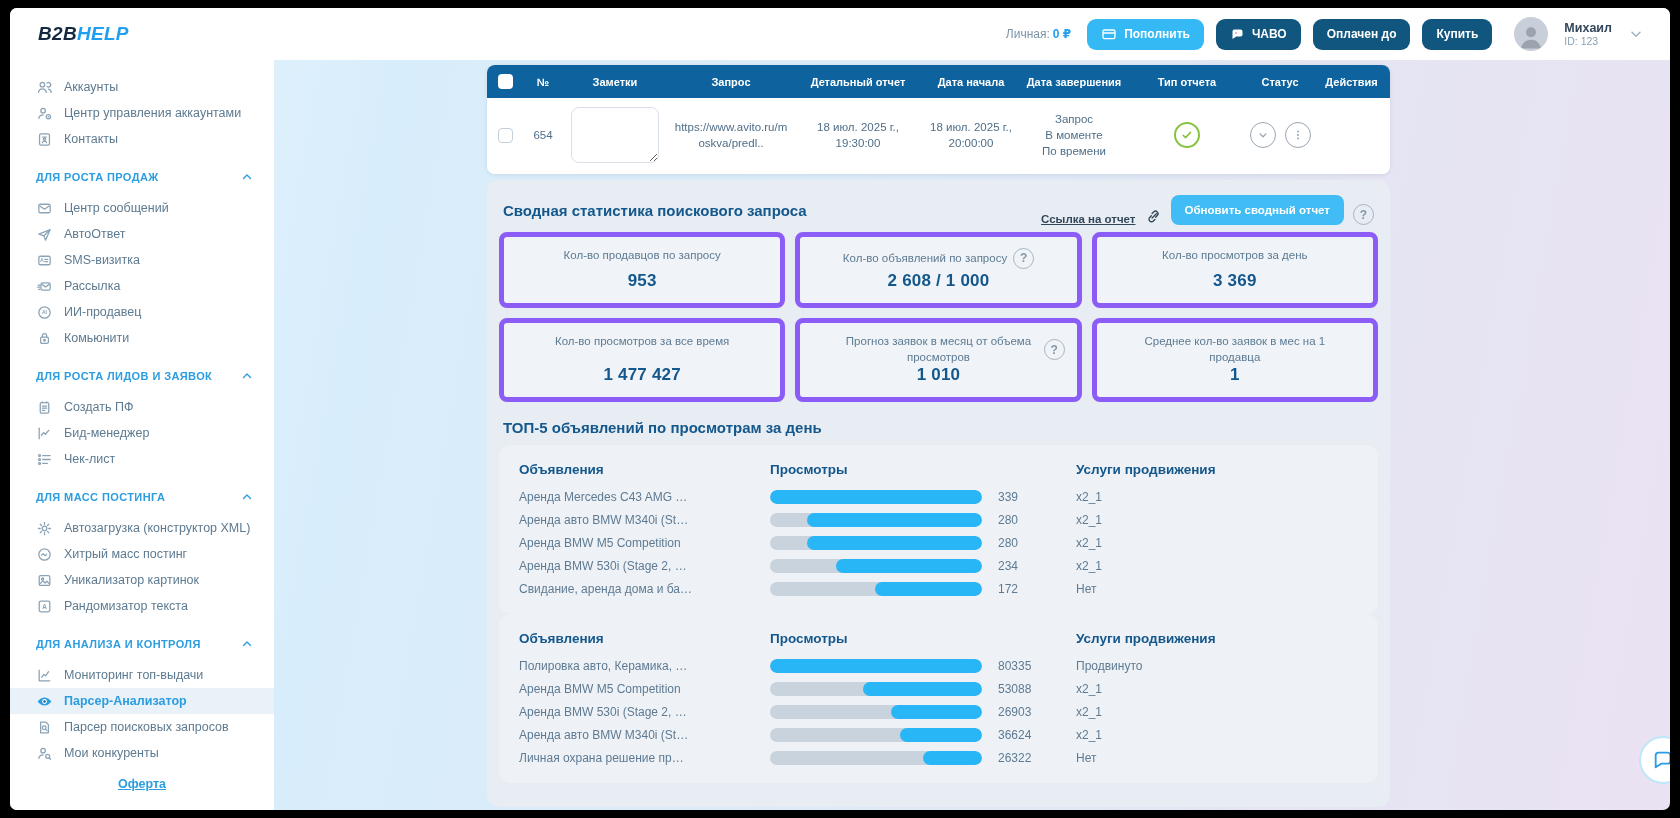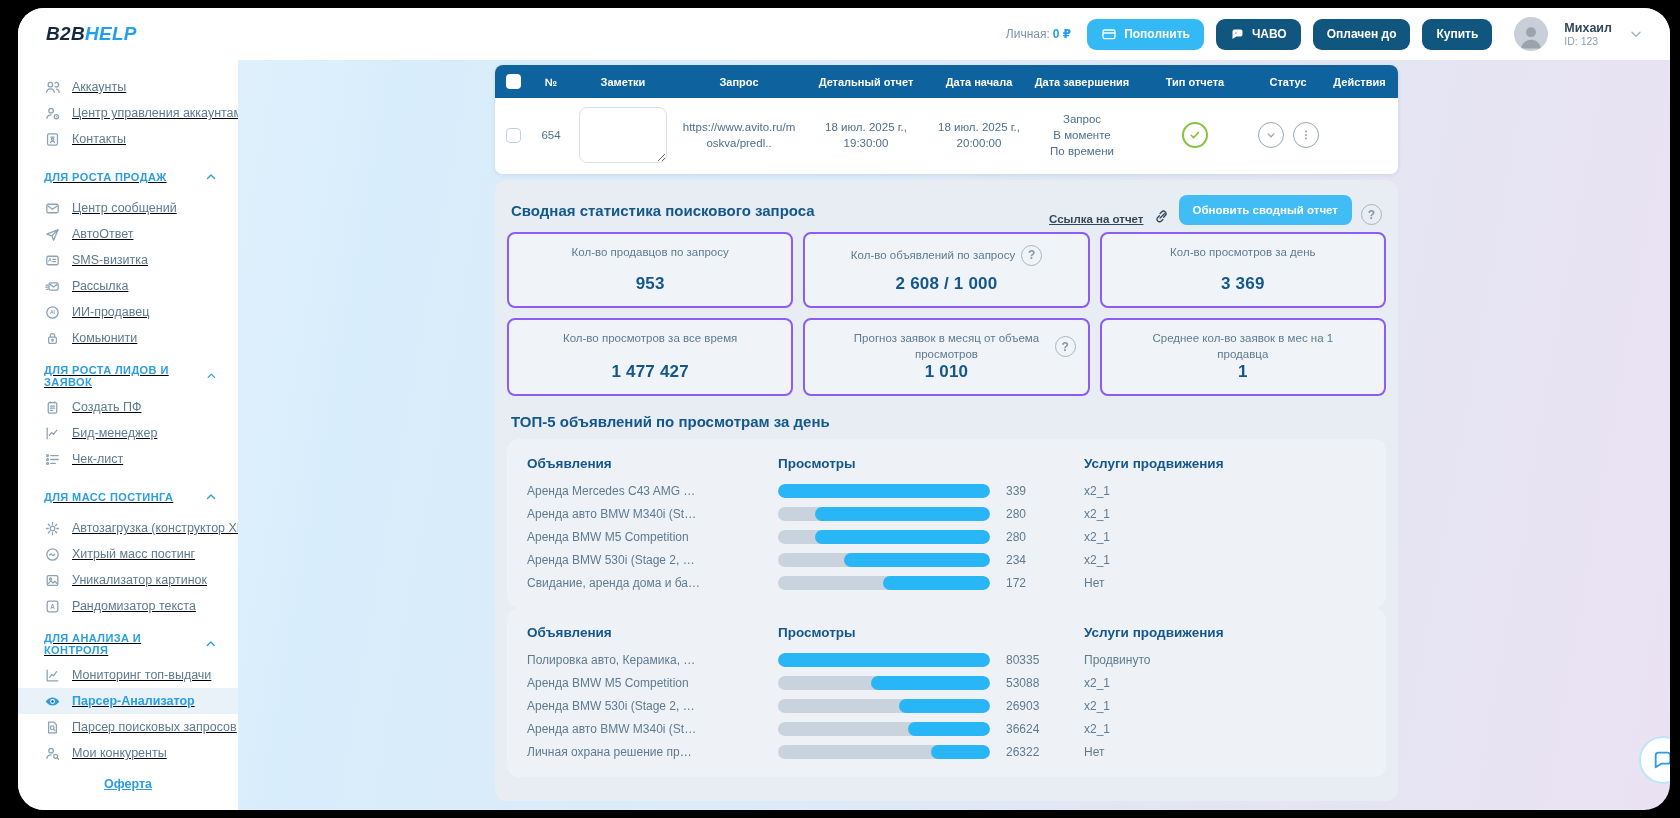--- a/index.html
+++ b/index.html
@@ -4,23 +4,22 @@
 <style>
   * { box-sizing: border-box; }
   html,body { margin:0; padding:0; }
   body {
     width:1680px; height:818px; background:#000; overflow:hidden;
     font-family:"Liberation Sans","DejaVu Sans",sans-serif;
     -webkit-font-smoothing:antialiased;
   }
   .window {
     position:absolute; left:10px; top:8px; right:10px; bottom:8px;
-    border-radius:26px; overflow:hidden;
+    border-radius:7px; overflow:hidden;
     background:linear-gradient(100deg,#eaf5fd 0%,#d8edfb 22%,#dcebf8 48%,#e4e5f3 75%,#eae2f3 100%);
-    margin-left:8px;
   }
   
   .topbar {
     position:absolute; top:0; left:0; right:0; height:52px; background:#fff;
     display:flex; align-items:center; justify-content:space-between;
     padding:0 26px 0 28px; z-index:20;
   }
   .logo { font-size:19px; font-weight:900; font-style:italic; letter-spacing:.3px; cursor:pointer; }
   .lg1 { color:#14293f; } .lg2 { color:#1f9ff0; }
   .top-right { display:flex; align-items:center; gap:12px; }
@@ -38,22 +37,22 @@
   .avatar {
     width:34px; height:34px; border-radius:50%; background:#c9cfd8; overflow:hidden;
     display:inline-flex; align-items:flex-end; justify-content:center;
   }
   .user-text { display:flex; flex-direction:column; line-height:1.15; }
   .u-name { font-size:12.5px; color:#33475b; font-weight:bold; }
   .u-id { font-size:10.5px; color:#8aa0b2; }
   .chev svg { display:block; }
   
   .sidebar {
-    position:absolute; top:52px; left:0; width:220px; bottom:0; background:#fff;
-    overflow:hidden; padding-top:14px; z-index:10;text-decoration:underline;
+    position:absolute; top:52px; left:0; width:264px; bottom:0; background:#fff;
+    overflow:hidden; padding-top:14px; z-index:10;
   }
   .side-item {
     display:flex; align-items:center; gap:11px; height:26px; padding:0 10px 0 26px;
     color:#5d7a90; font-size:12.5px; cursor:pointer; white-space:nowrap;
   }
   .side-item .icn { color:#8ba3b5; width:17px; height:17px; flex:0 0 17px; }
   .side-item.active { background:#e9f2f9; color:#2b9de0; font-weight:bold; }
   .side-item.active .icn { color:#2b9de0; }
   .side-section {
     display:flex; align-items:center; justify-content:space-between;
@@ -97,21 +96,21 @@
   .link-ic { color:#33475b; width:17px; height:17px; cursor:pointer; }
   .btn-refresh { background:#41bcf4; height:30px; border-radius:8px; font-size:11.5px; }
   .help-circle {
     width:21px; height:21px; border-radius:50%; border:1.5px solid #a6b4c2; color:#8496a8;
     font-size:12px; font-weight:bold; display:inline-flex; align-items:center; justify-content:center;
     cursor:pointer; flex:0 0 auto; background:transparent;
   }
   
   .stats-grid { display:grid; grid-template-columns:repeat(3,1fr); gap:10px; margin-top:2px; }
   .stat-card {
-    background:#f0f4f8; border:2px solid #8b5cf6; border-radius:8px; min-height:76px;
+    background:#f0f4f8; border:5px solid #8b5cf6; border-radius:8px; min-height:76px;
     padding:11px 14px 12px; position:relative;
     display:flex; flex-direction:column; justify-content:space-between; align-items:center;
   }
   .stat-label { font-size:11.5px; color:#5d7a92; text-align:center; line-height:1.35;
     display:flex; align-items:center; gap:6px; justify-content:center; max-width:92%; }
   .stat-value { font-size:17px; font-weight:bold; color:#14578c; letter-spacing:.2px; }
   .help-right { position:absolute; right:12px; top:50%; margin-top:-21px; }
   
   .sec-title { font-size:15px; font-weight:bold; color:#14578c; margin:17px 4px 9px; }
   .top-card { background:#eef2f6; border-radius:12px; padding:17px 20px 18px; }

